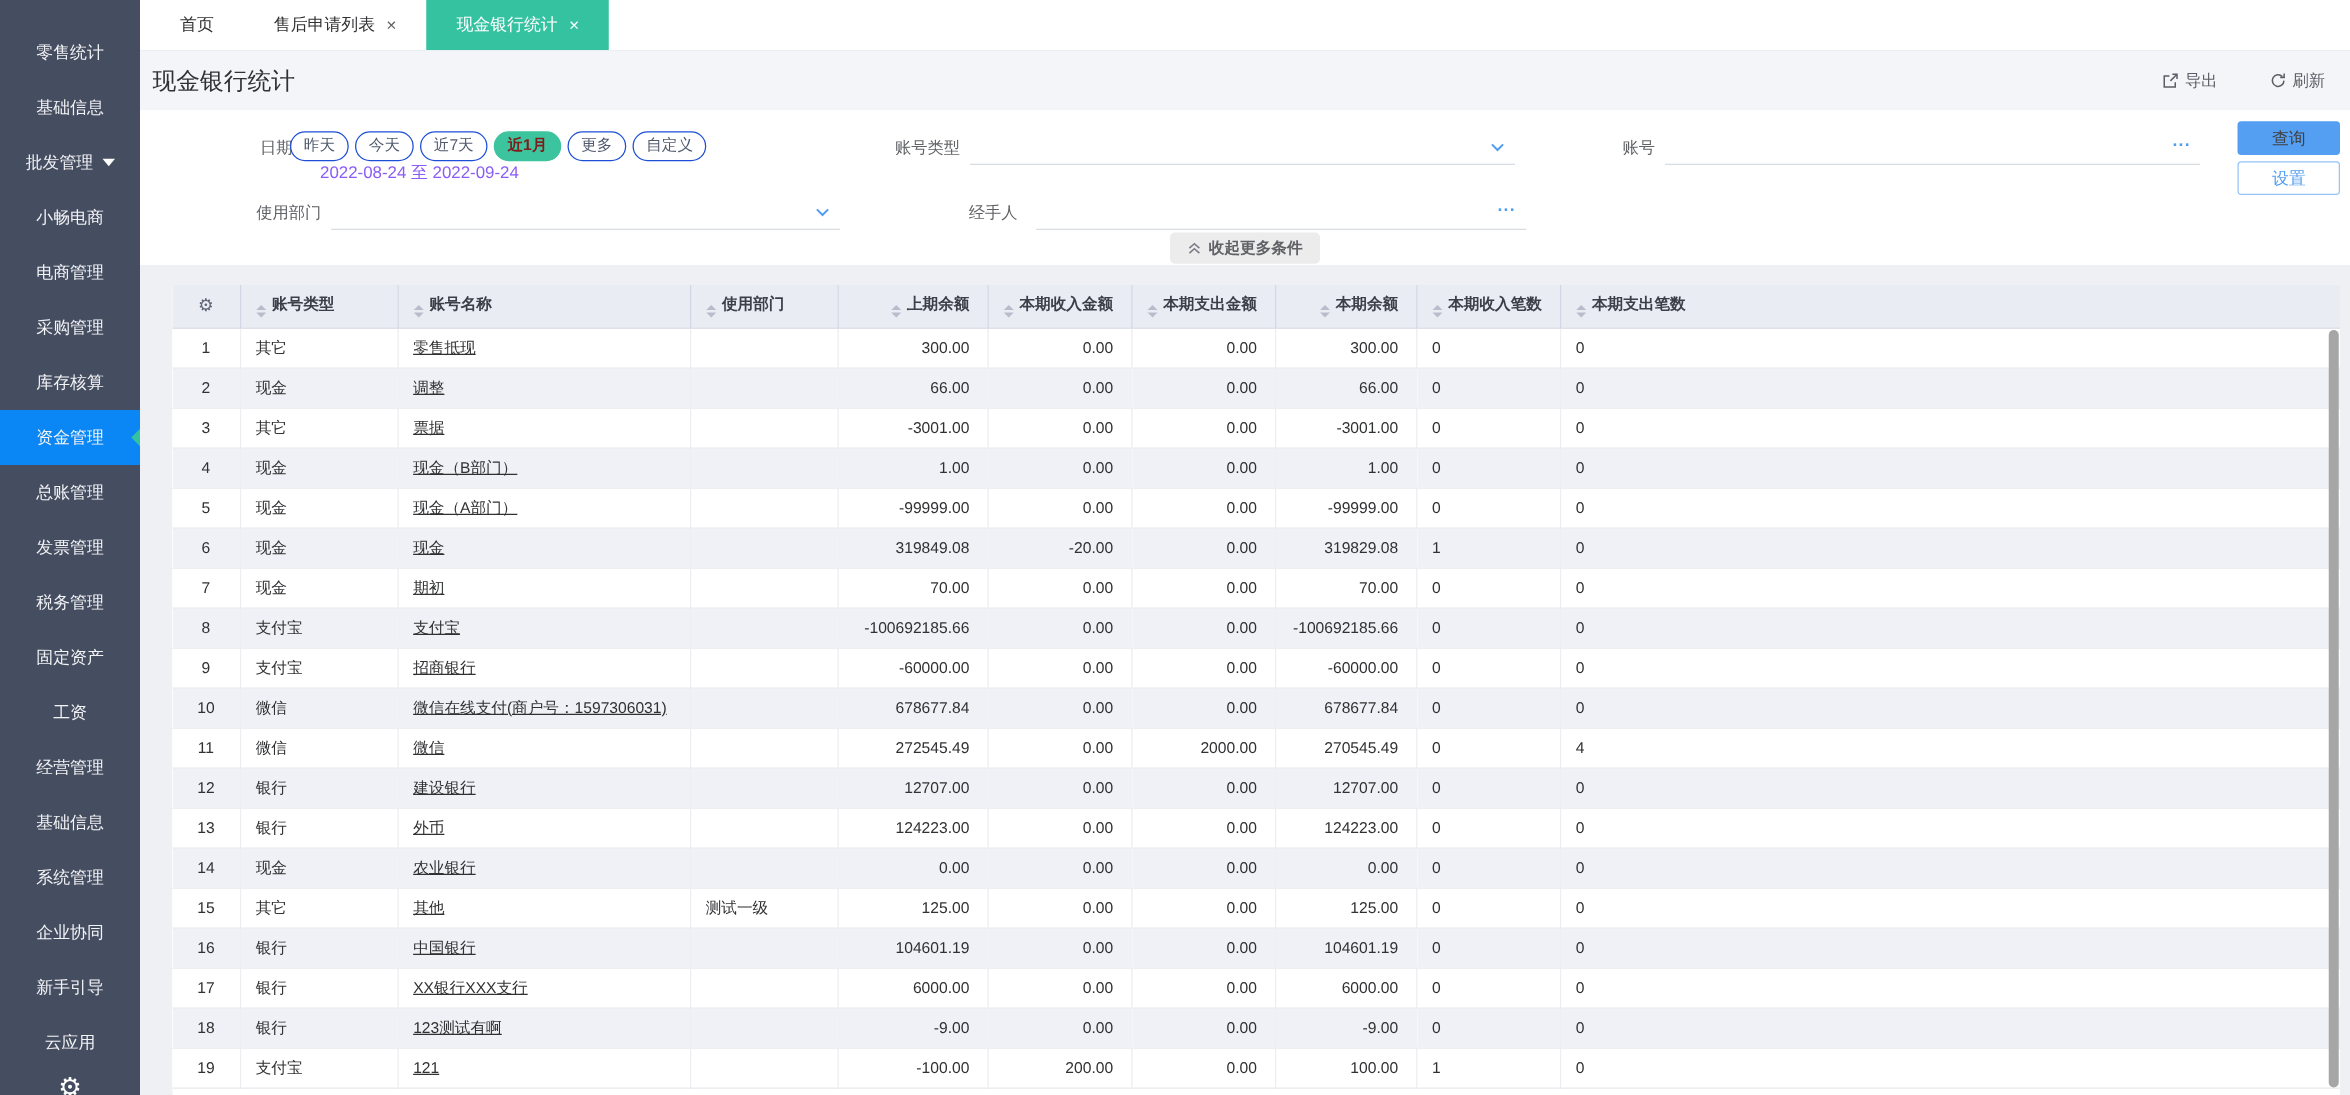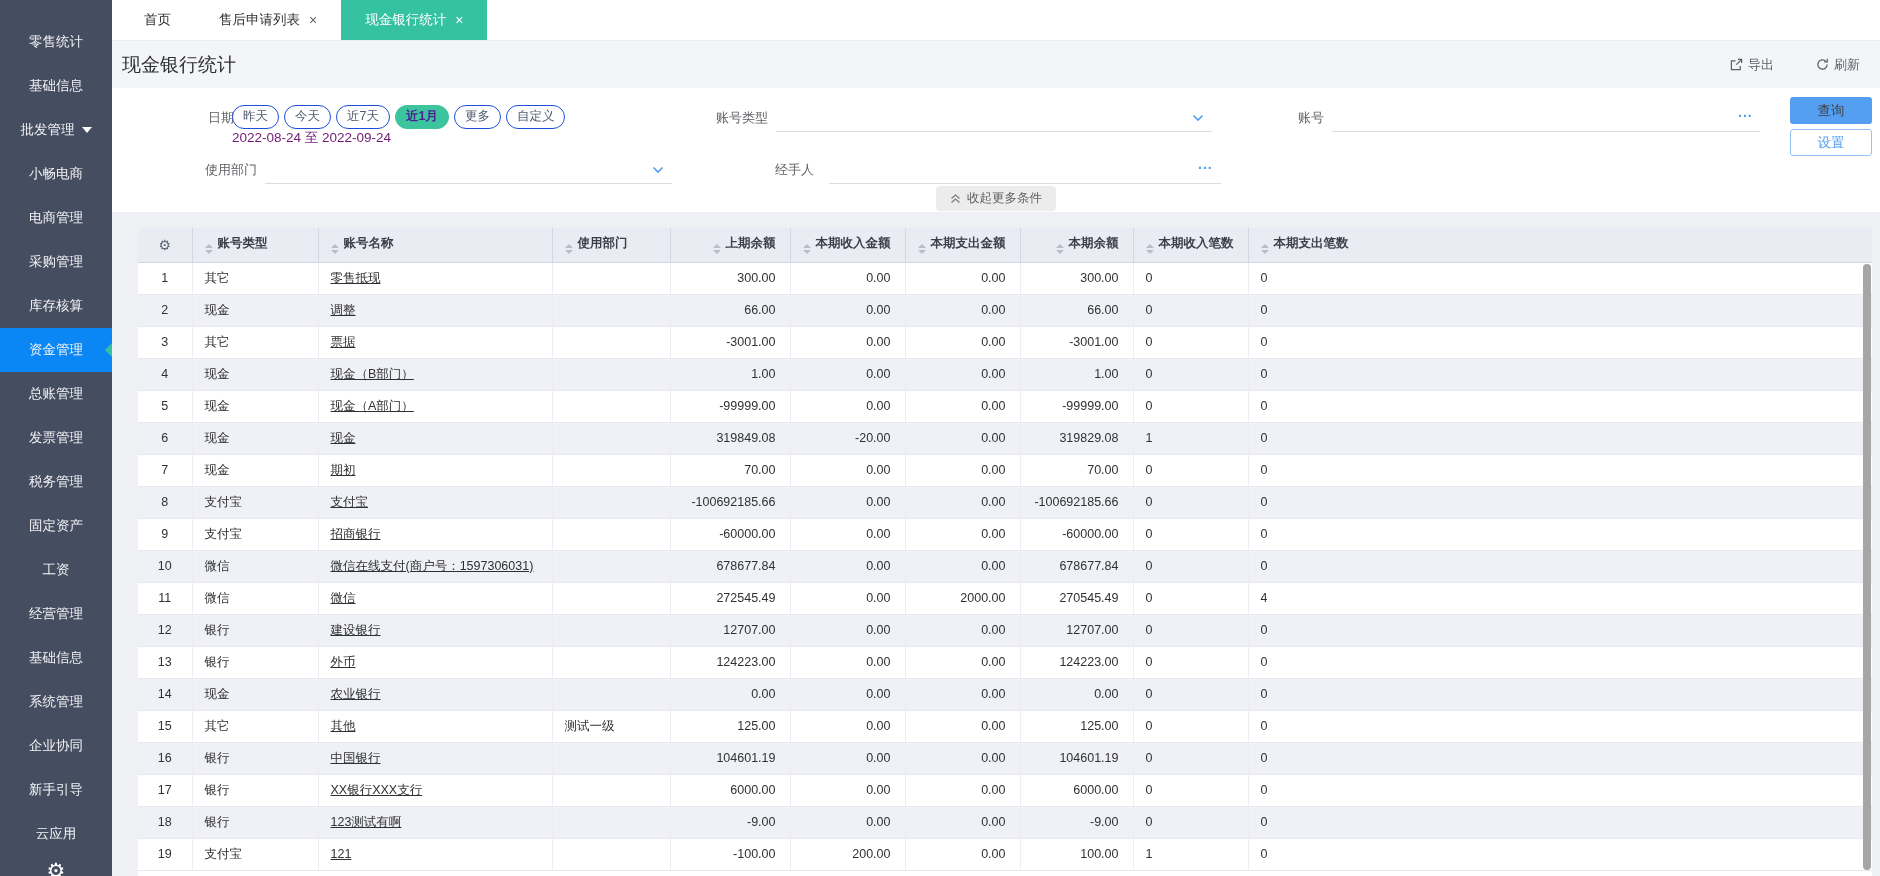--- a/index.html
+++ b/index.html
@@ -28,28 +28,28 @@
   .title-actions { margin-left:auto; display:flex; gap:42px; }
   .tool-btn { display:flex; align-items:center; gap:5px; color:#5a5e66; font-size:13px; cursor:pointer; }
   .tool-btn svg { stroke:#5a5e66; }
 
   
   .filter-card { background:#fff; height:124px; position:relative; font-size:13px; color:#606266; }
   .abs { position:absolute; }
   .f-label { color:#606266; }
   .pills { display:flex; gap:5px; }
   .pill { padding:2px 10px 3px; border:1px solid #1d4ed8; border-radius:12px; color:#515a6e; font-size:12.5px; cursor:pointer; white-space:nowrap; background:#fff; }
-  .pill.selected { background:#3cc49e; border-color:#3cc49e; color:#4c1d95; font-weight:bold; }
-  .date-range { color:#701a75; font-size:13.5px; }
+  .pill.selected { background:#3cc49e; border-color:#3cc49e; color:#7f1d1d; font-weight:bold; }
+  .date-range { color:#8b5cf6; font-size:13.5px;margin-left:24px; }
   .uline { border-bottom:1px solid #d8dce3; height:22px; position:absolute; }
   .chev { position:absolute; cursor:pointer; }
   .dots { position:absolute; color:#4f9df2; font-weight:bold; letter-spacing:1px; font-size:14px; cursor:pointer; }
   .btn-query { position:absolute; left:1678px; top:9px; width:82px; height:27px; background:#549ff2; color:#404040; border:none; border-radius:3px; font-size:13.5px; cursor:pointer; font-family:inherit; }
   .btn-settings { position:absolute; left:1678px; top:41px; width:82px; height:27px; background:#fff; color:#4f9df0; border:1px solid #97c4f7; border-radius:3px; font-size:13.5px; cursor:pointer; font-family:inherit; }
-  .collapse-tag { position:absolute; left:50%; transform:translateX(-50%); bottom:1px; background:#ececec; color:#606266; font-size:12.5px; padding:4px 14px; border-radius:4px; display:flex; align-items:center; gap:6px; cursor:pointer; }
+  .collapse-tag { position:absolute; left:50%; transform:translateX(-50%); bottom:1px; background:#ececec; color:#606266; font-size:12.5px; padding:4px 14px; border-radius:4px; display:flex; align-items:center; gap:6px; cursor:pointer;font-weight:bold; }
 
   
   .content { flex:1; padding:16px 8px 0 26px; background:#eef0f3; }
   .table-wrap { position:relative; background:#fff; height:100%; width:1734px; }
   table { border-collapse:collapse; table-layout:fixed; width:1734px; background:#fff; }
   thead th { height:34px; background:#e9ecf3; font-size:12.5px; font-weight:bold; color:#3c3f48; border-right:1px solid #d3d7e3; border-bottom:1px solid #d3d7e3; white-space:nowrap; cursor:pointer; }
   thead th:last-child { border-right:none; }
   tbody td { height:32px; font-size:12.5px; color:#303133; border-right:1px solid #ededf2; border-bottom:1px solid #e8e9ee; white-space:nowrap; overflow:hidden; }
   tbody td:last-child { border-right:none; }
   tbody tr:nth-child(even) td { background:#f0f1f6; }

